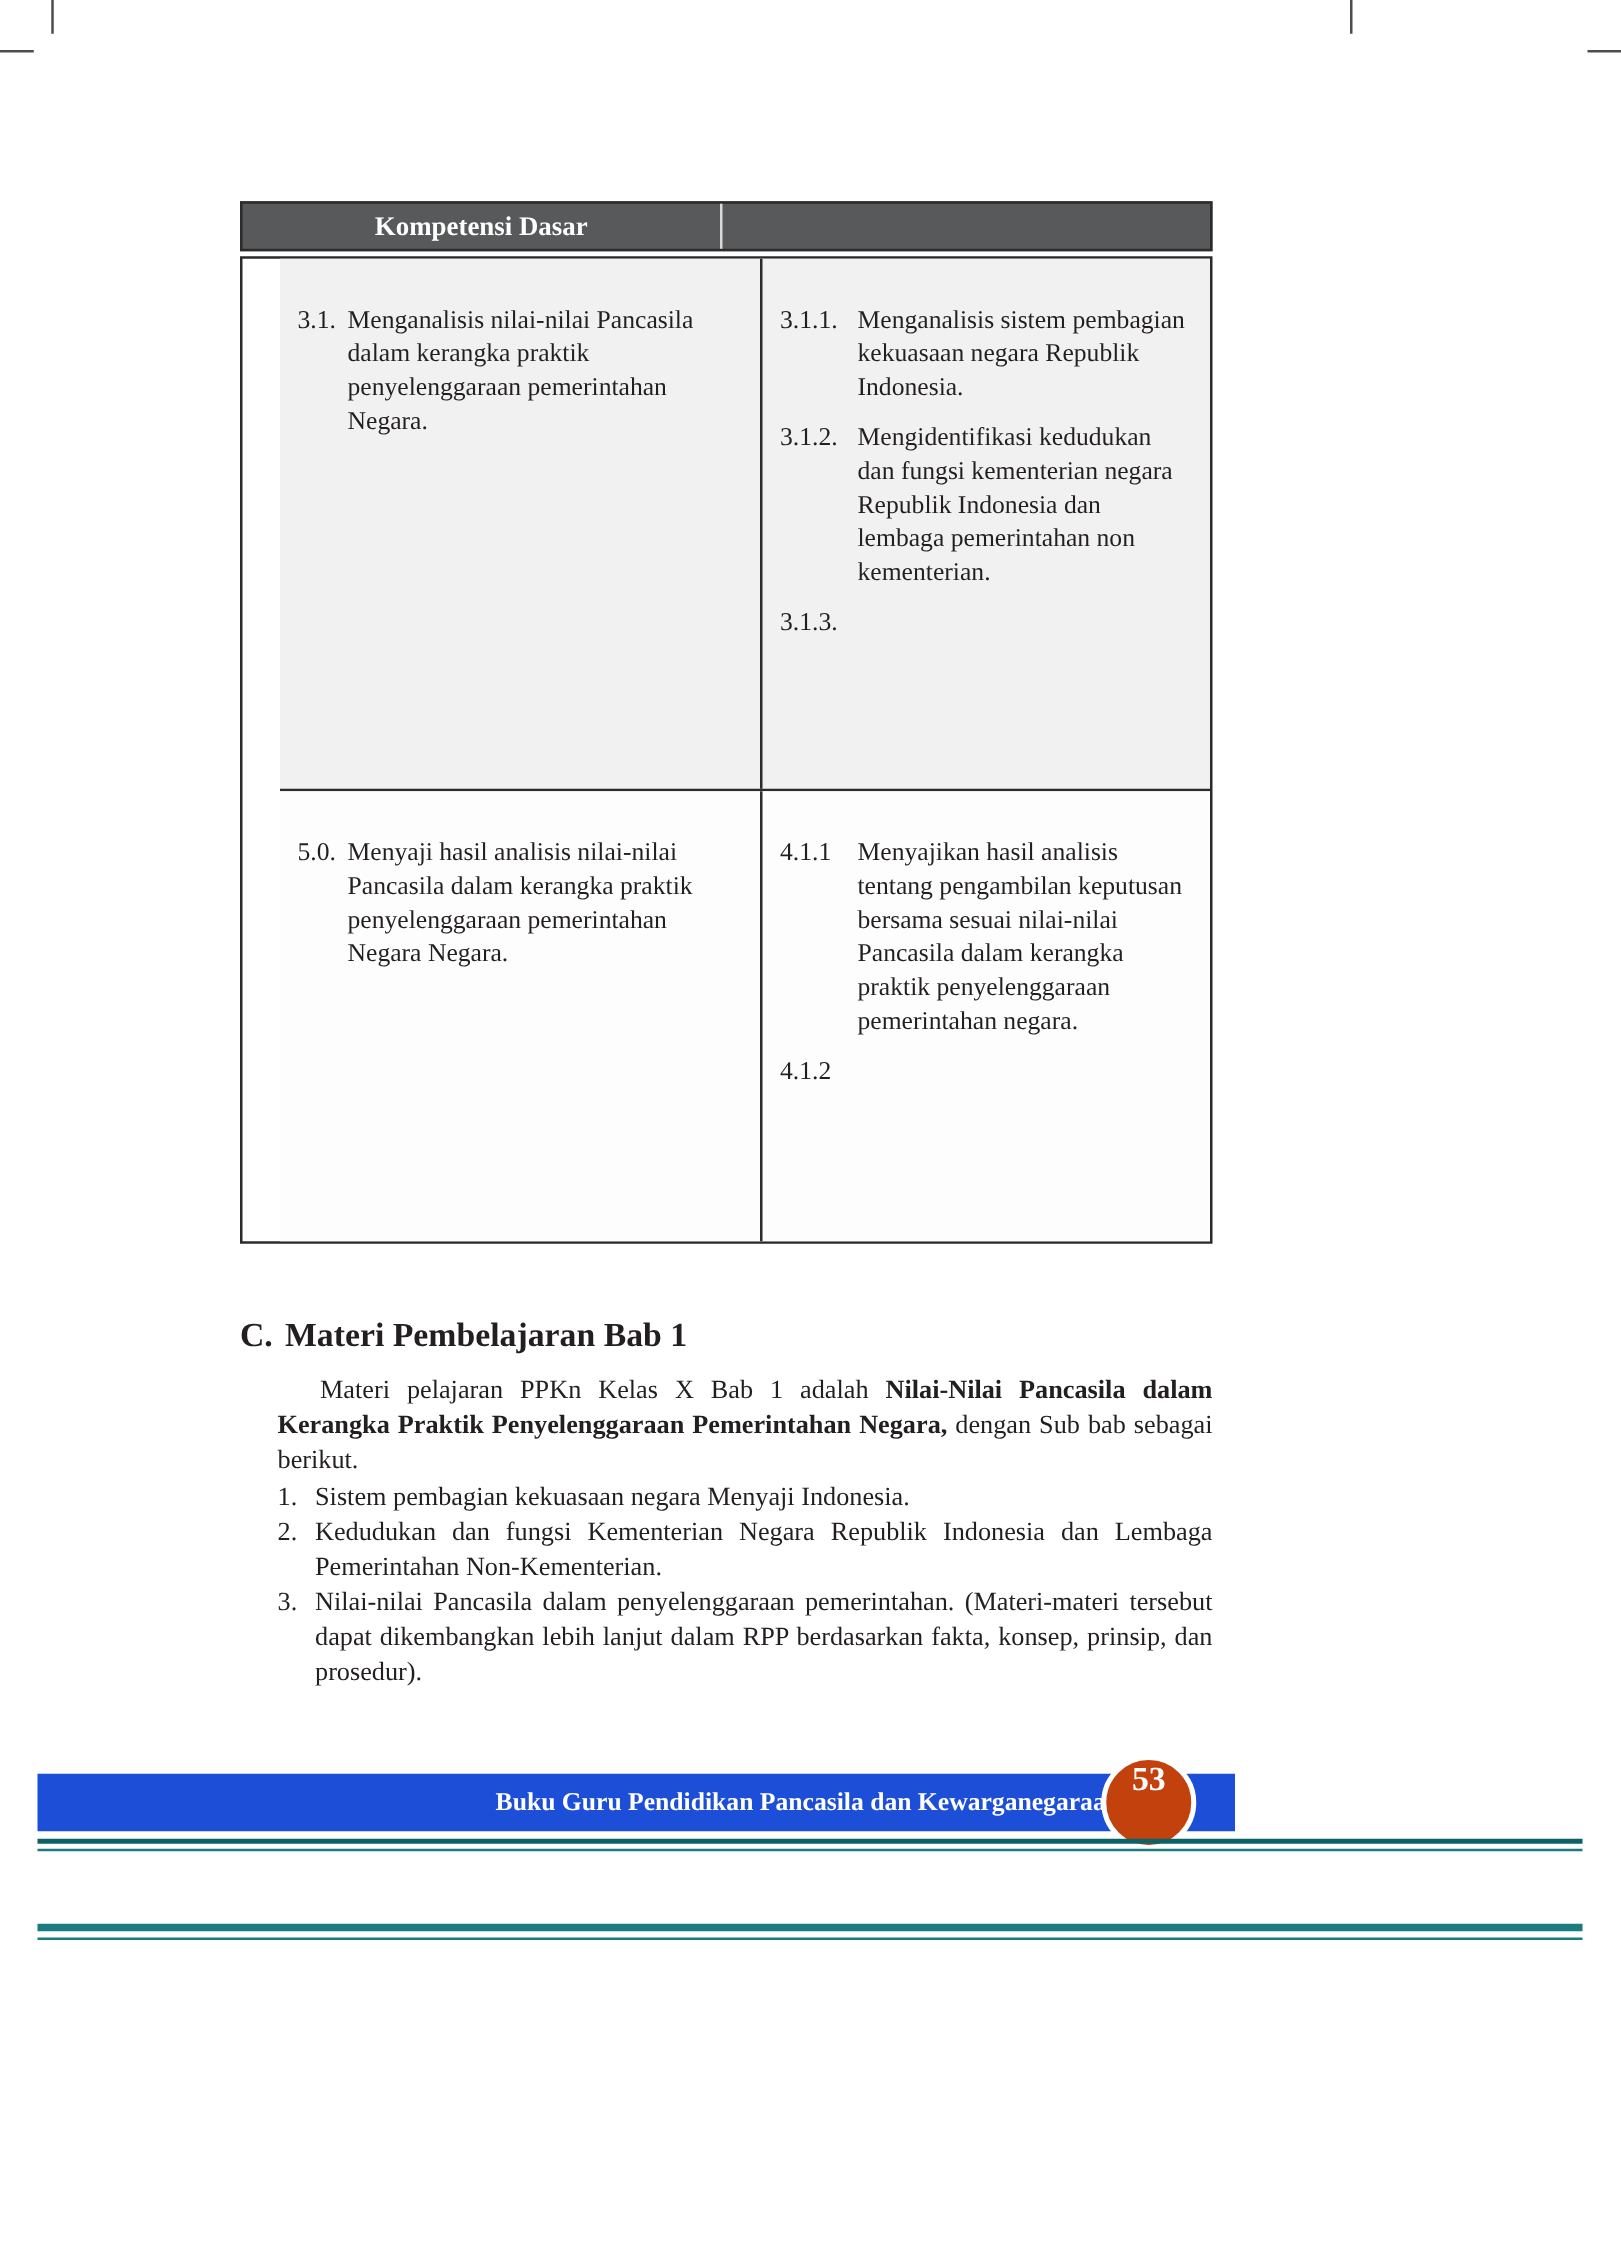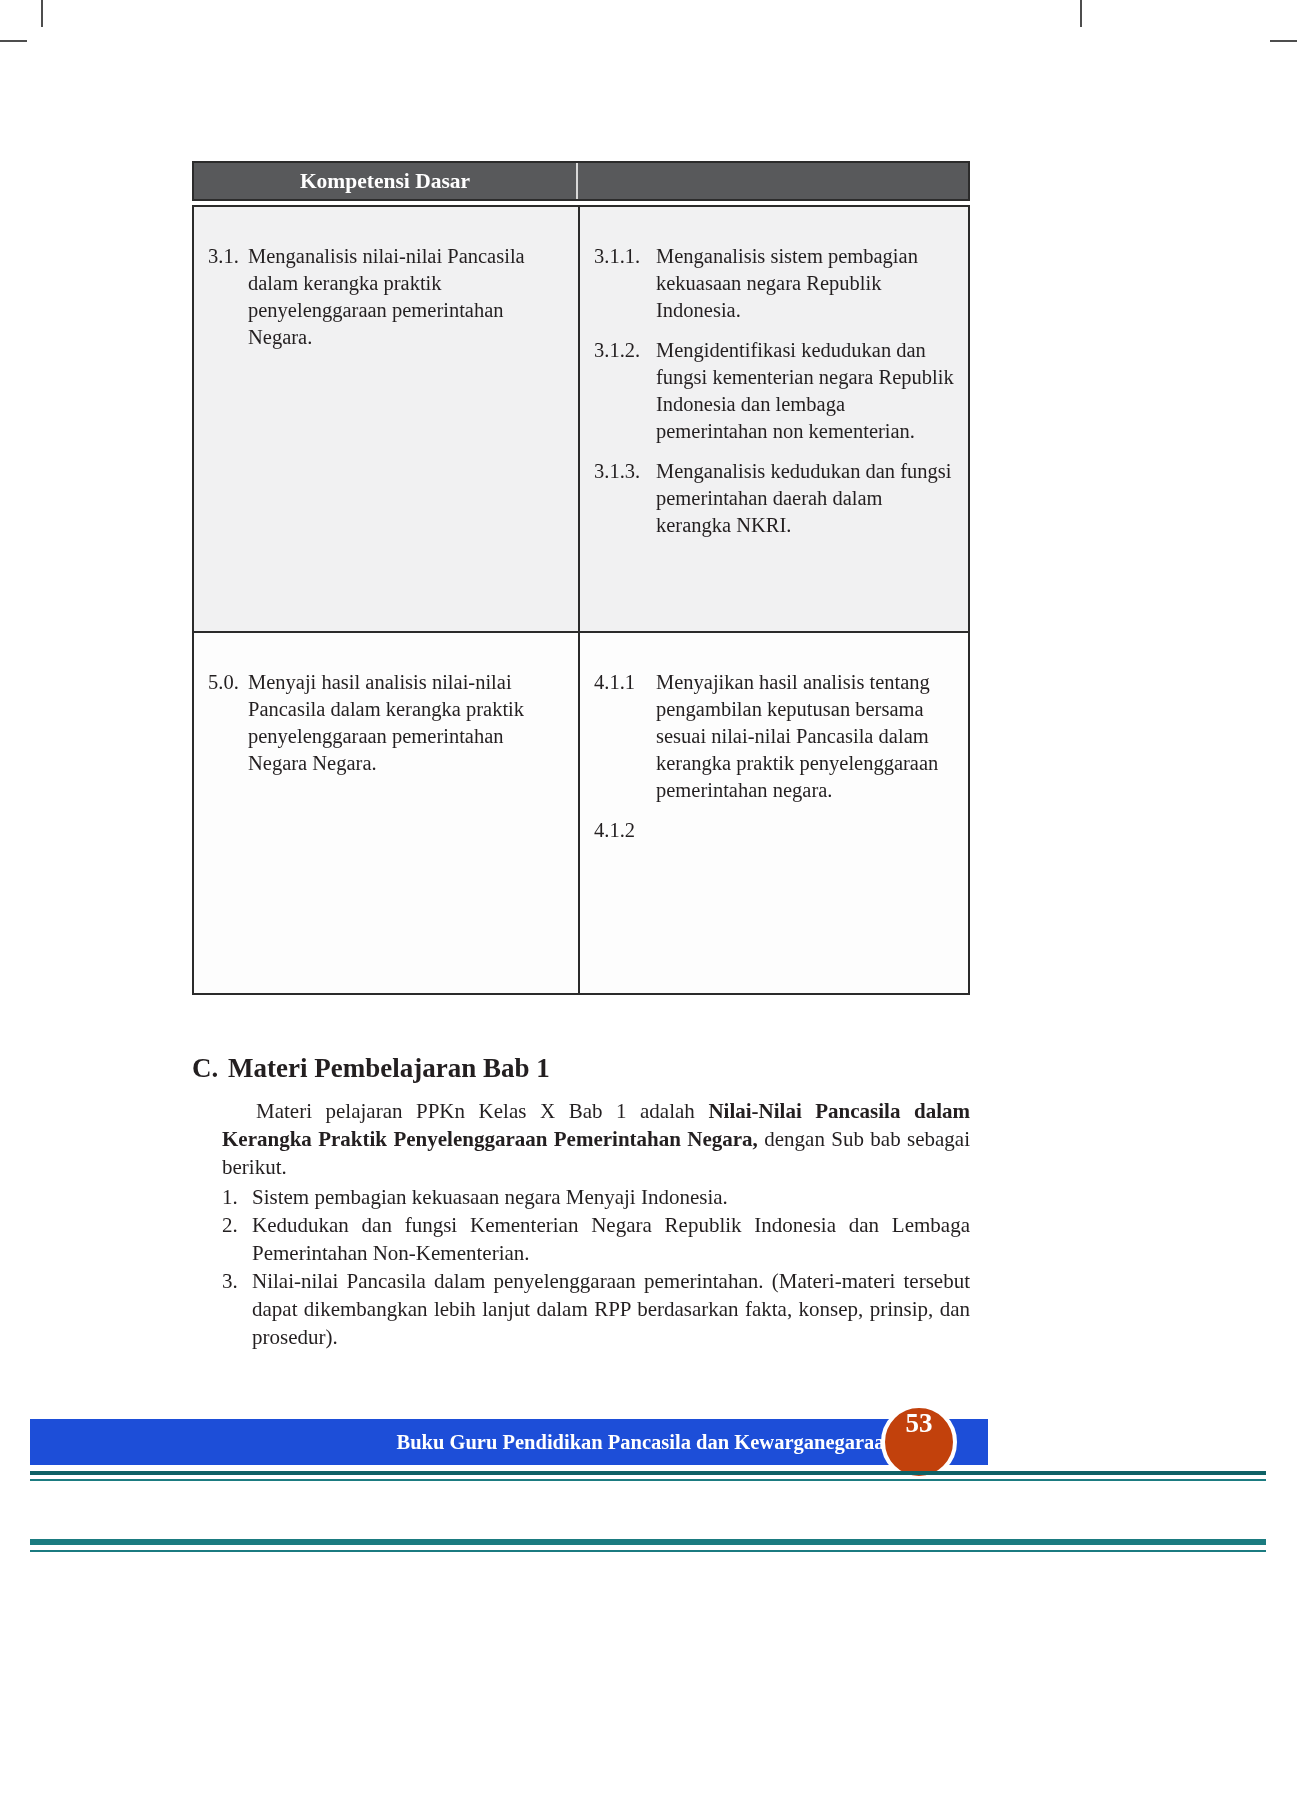--- a/index.html
+++ b/index.html
@@ -32,21 +32,21 @@
     border:2px solid #2b2b2b;
   }
   .kd-th {
     display:flex; align-items:center; justify-content:center;
     color:#ffffff; font-weight:bold; font-size:21.5px;
   }
   .kd-th-left { width:384px; border-right:2px solid #d9d9d9; }
   .kd-th-right { flex:1; }
 
   .kd-tbody { margin-top:4px; border:2px solid #2b2b2b; }
-  .kd-row { display:flex; }
+  .kd-row { display:flex;margin-left:30px; }
   .kd-row-1 { background:#f1f1f2; border-bottom:2px solid #2b2b2b; min-height:426px; }
   .kd-row-2 { background:#fdfdfd; min-height:360px; }
 
   .kd-cell { padding:36px 14px 20px 14px; }
   .kd-cell-left { width:386px; border-right:2px solid #2b2b2b; }
   .kd-cell-right { flex:1; }
 
   .hang { display:flex; }
   .hang-num { width:40px; flex:none; }
   .hang-text { flex:1; }
@@ -120,21 +120,20 @@
           <div class="ind-item">
             <span class="ind-num">3.1.1.</span>
             <span class="ind-text">Menganalisis sistem pembagian kekuasaan negara Republik Indonesia.</span>
           </div>
           <div class="ind-item">
             <span class="ind-num">3.1.2.</span>
             <span class="ind-text">Mengidentifikasi kedudukan dan fungsi kementerian negara Republik Indonesia dan lembaga pemerintahan non kementerian.</span>
           </div>
           <div class="ind-item">
             <span class="ind-num">3.1.3.</span>
-            <span class="ind-text">Menganalisis kedudukan dan fungsi pemerintahan daerah dalam kerangka NKRI.</span>
           </div>
         </div>
       </div>
 
       <div class="kd-row kd-row-2">
         <div class="kd-cell kd-cell-left">
           <div class="hang">
             <span class="hang-num">5.0.</span>
             <span class="hang-text">Menyaji hasil analisis nilai-nilai Pancasila dalam kerangka praktik penyelenggaraan pemerintahan Negara Negara.</span>
           </div>

